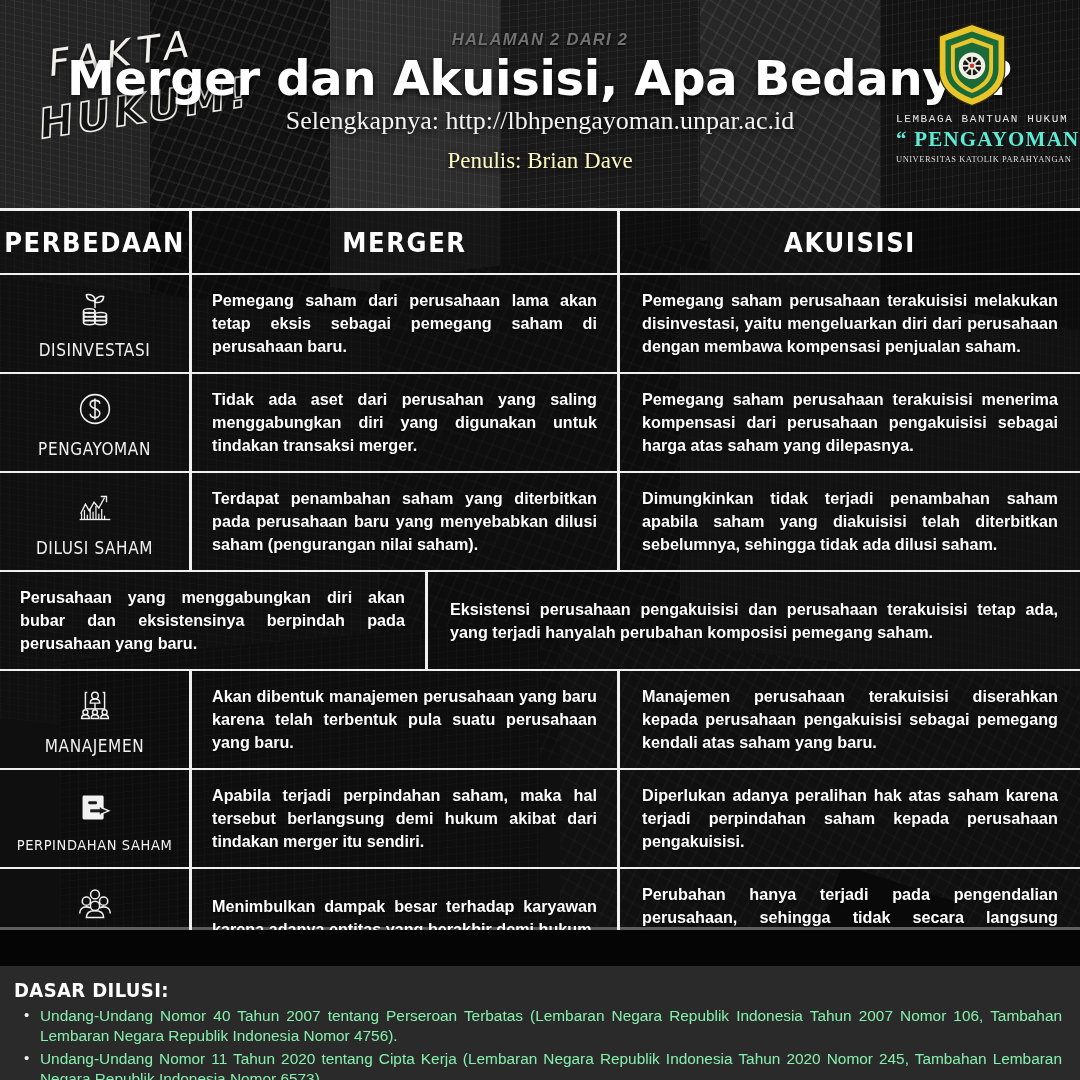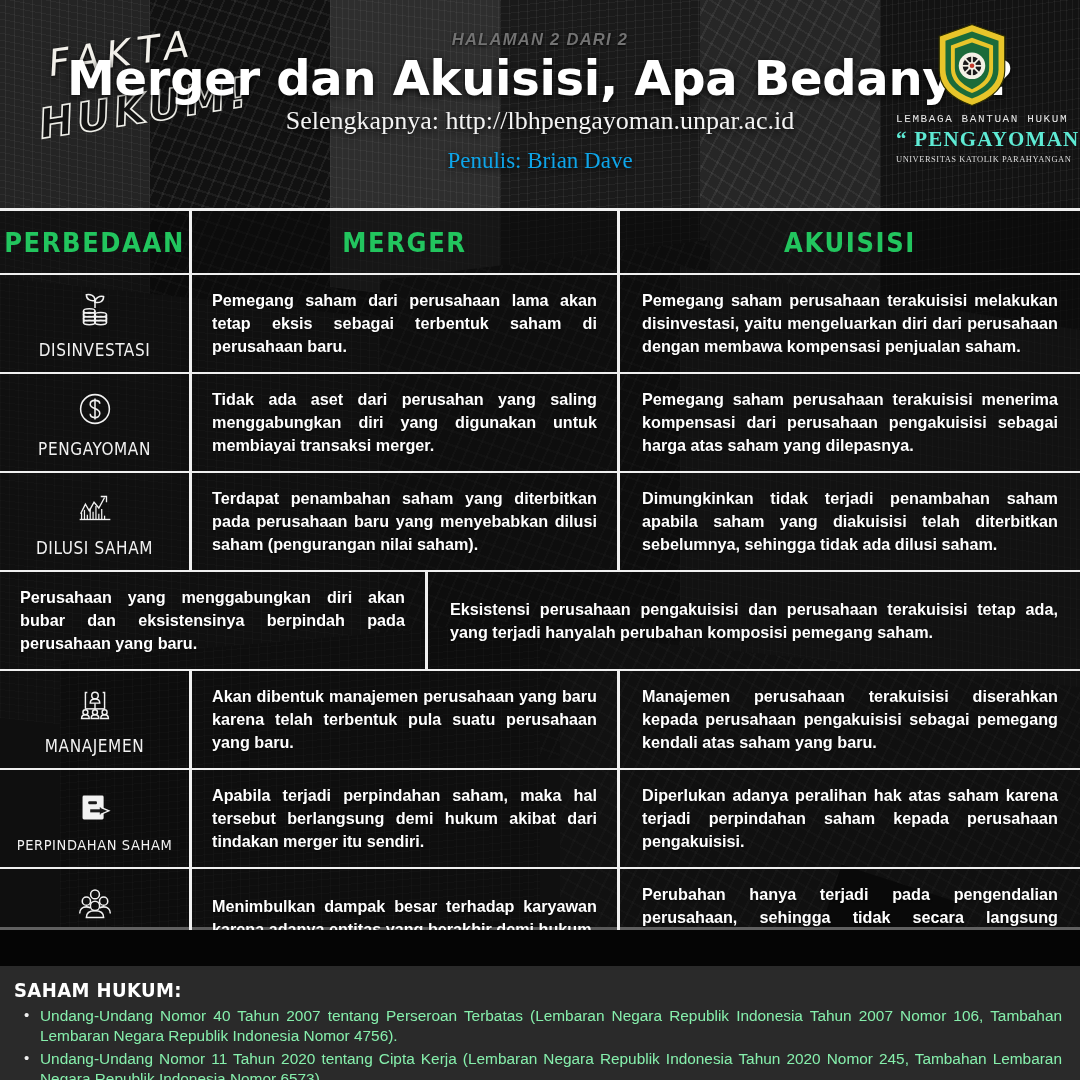--- a/index.html
+++ b/index.html
@@ -79,21 +79,21 @@
     position:absolute; left:0; right:0; top:106px;
     text-align:center;
     font-family:"Liberation Serif", serif;
     font-size:26px; color:#f3f3f3;
     text-shadow: 0 2px 6px rgba(0,0,0,.9);
   }
   .author {
     position:absolute; left:0; right:0; top:148px;
     text-align:center;
     font-family:"Liberation Serif", serif;
-    font-size:23px; color:#0ea5e9;
+    font-size:23px; color:#fef9c3;
     text-shadow: 0 2px 6px rgba(0,0,0,.9);
   }
 
   
   .logo-block { position:absolute; right:32px; top:22px; width:152px; text-align:center; }
   .crest { width:78px; height:86px; margin:0 auto; display:block; }
   .logo-l1 {
     margin-top:5px; font-family:Liberation Mono, monospace;
     font-size:11px; letter-spacing:1.6px; color:#e9e9e9; white-space:nowrap;
   }
@@ -136,21 +136,21 @@
     padding:14px 22px;
     display:flex; align-items:center;
     position:relative;
   }
 
   .head-row .cell-crit, .head-row .cell-mer, .head-row .cell-aku {
     height:62px; align-items:center; justify-content:center; padding:0;
   }
   .hd-txt {
     font-family:"DejaVu Sans Condensed","DejaVu Sans", sans-serif;
-    font-size:27px; font-weight:700; letter-spacing:1.6px; color:#22c55e;
+    font-size:27px; font-weight:700; letter-spacing:1.6px; color:#ffffff;
     width:100%; text-align:center;
   }
 
   .crit-label {
     margin-top:8px;
     font-family:"DejaVu Sans Condensed","DejaVu Sans", sans-serif;
     font-size:17px; letter-spacing:.6px; color:#f2f2f2;
     text-align:center; line-height:1.1; white-space:nowrap;
   }
   .crit-label.sm { font-size:14.5px; }
@@ -277,40 +277,40 @@
               <ellipse cx="30" cy="37" rx="6" ry="2.3"></ellipse>
             <path d="M12 25 V37"></path>
               <path d="M24 25 V37"></path>
               <path d="M24 29 V37"></path>
               <path d="M36 29 V37"></path>
           </svg>
         </span>
         <div class="crit-label">DISINVESTASI</div>
       </div>
       <div class="cell-mer">
-        <div class="body-txt">Pemegang saham dari perusahaan lama akan tetap eksis sebagai terbentuk saham di perusahaan baru.</div>
+        <div class="body-txt">Pemegang saham dari perusahaan lama akan tetap eksis sebagai pemegang saham di perusahaan baru.</div>
       </div>
       <div class="cell-aku">
         <div class="body-txt">Pemegang saham perusahaan terakuisisi melakukan disinvestasi, yaitu mengeluarkan diri dari perusahaan dengan membawa kompensasi penjualan saham.</div>
       </div>
     </div>
 
     <div class="trow">
       <div class="cell-crit">
         <span class="icon-wrap">
           <svg viewBox="0 0 48 48" fill="none" stroke="#f2f2f2" stroke-width="1.6">
             <circle cx="24" cy="24" r="15"></circle>
             <path d="M24 13 V35"></path>
             <path d="M29 18.5 C29 16 26.5 15 24 15 C21.5 15 19 16.3 19 19 C19 24.5 29 22.5 29 28.5 C29 31.5 26.5 33 24 33 C21.2 33 19 31.5 19 29"></path>
           </svg>
         </span>
         <div class="crit-label">PENGAYOMAN</div>
       </div>
       <div class="cell-mer">
-        <div class="body-txt">Tidak ada aset dari perusahan yang saling menggabungkan diri yang digunakan untuk membiayai transaksi merger.</div>
+        <div class="body-txt">Tidak ada aset dari perusahan yang saling menggabungkan diri yang digunakan untuk tindakan transaksi merger.</div>
       </div>
       <div class="cell-aku">
         <div class="body-txt">Pemegang saham perusahaan terakuisisi menerima kompensasi dari perusahaan pengakuisisi sebagai harga atas saham yang dilepasnya.</div>
       </div>
     </div>
 
     <div class="trow">
       <div class="cell-crit">
         <span class="icon-wrap">
           <svg viewBox="0 0 48 48" fill="none" stroke="#f2f2f2" stroke-width="1.4">
@@ -421,20 +421,20 @@
       <div class="cell-aku">
         <div class="body-txt">Perubahan hanya terjadi pada pengendalian perusahaan, sehingga tidak secara langsung memengaruhi karyawan.</div>
       </div>
     </div>
 
   </div>
 
   <div class="gap-band"></div>
 
   <div class="footer">
-    <div class="foot-title">SAHAM HUKUM:</div>
+    <div class="foot-title">DASAR DILUSI:</div>
     <ul class="foot-list">
       <li class="foot-item">Undang-Undang Nomor 40 Tahun 2007 tentang Perseroan Terbatas (Lembaran Negara Republik Indonesia Tahun 2007 Nomor 106, Tambahan Lembaran Negara Republik Indonesia Nomor 4756).</li>
       <li class="foot-item">Undang-Undang Nomor 11 Tahun 2020 tentang Cipta Kerja (Lembaran Negara Republik Indonesia Tahun 2020 Nomor 245, Tambahan Lembaran Negara Republik Indonesia Nomor 6573).</li>
     </ul>
   </div>
 
 </div>
 
 </body></html>

